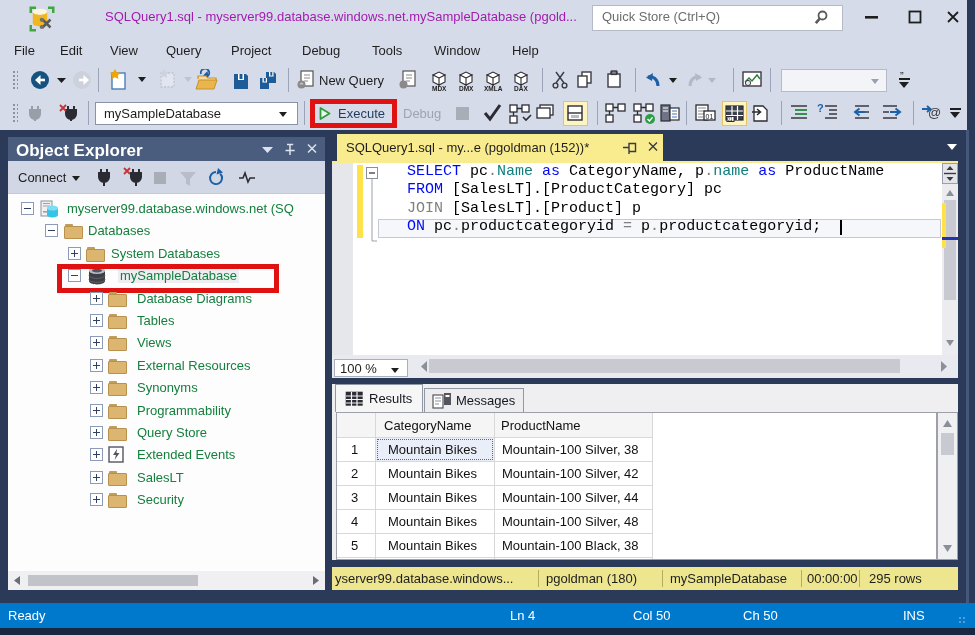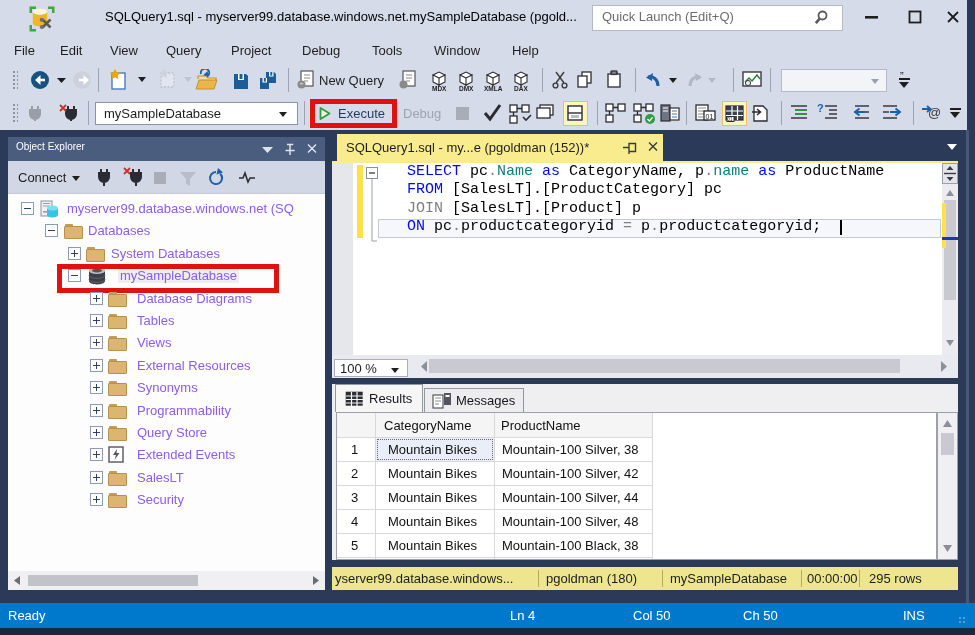--- a/index.html
+++ b/index.html
@@ -1,42 +1,42 @@
 <!DOCTYPE html>
 <html><head>
 <meta charset="utf-8">
 <style>
 * { margin:0; padding:0; box-sizing:border-box; }
 html,body { width:975px; height:635px; overflow:hidden; }
 body { font-family:"Liberation Sans", sans-serif; position:relative; background:#2B3A59; }
 .abs { position:absolute; }
 #titlebar { left:0; top:0; width:975px; height:33px; background:#D6DBE9; }
-#title-text { left:105px; top:9px; font-size:13px; color:#000000; }
+#title-text { left:105px; top:9px; font-size:13px; color:#a21caf; }
 #qlbox { left:592px; top:5px; width:251px; height:26px; background:#fff; border:1px solid #B6BAC6; }
 #qltext { left:602px; top:9px; font-size:13px; color:#6d6d6d; }
 #menubar { left:0; top:33px; width:975px; height:31px; background:#D6DBE9; font-size:13px; color:#1e1e1e; }
 #menubar span { position:absolute; top:10px; }
 #tb1 { left:0; top:64px; width:975px; height:32px; background:#D6DBE9; }
 #tb2 { left:0; top:96px; width:975px; height:34px; background:#D6DBE9; }
 .tsep { position:absolute; width:1px; background:#9CA3B8; }
 .grip { position:absolute; width:6px; background-image:radial-gradient(circle, #8C93A9 1px, transparent 1.3px); background-size:4px 4px; }
 .combo { position:absolute; background:#fff; border:1px solid #8A92A8; }
 .dna { position:absolute; width:0; height:0; border-left:4px solid transparent; border-right:4px solid transparent; border-top:5px solid #1e1e1e; }
 .hlbtn { position:absolute; background:#FDF4BF; border:1px solid #E5C365; }
 #execbox { left:310px; top:99px; width:87px; height:29px; border:5px solid #E01111; }
 #exectext { left:338px; top:106px; font-size:13px; color:#1F3C5F; }
 #debugtext { left:403px; top:106px; font-size:13px; color:#9FA4B0; }
 #main { left:0; top:130px; width:975px; height:473px; background:#2B3A59; }
 #oe { left:8px; top:7px; width:317px; height:453px; }
 #oecap { left:0; top:0; width:317px; height:24px; background:#4A5D7E; }
-#oecap .t { position:absolute; left:8px; top:4px; font-size:10px; color:#fff; }
+#oecap .t { position:absolute; left:8px; top:4px; font-size:17px; color:#fff;font-weight:bold; }
 #oebody { left:0; top:24px; width:317px; height:429px; background:#FDFDFE; }
 #oetools { left:0; top:0; width:317px; height:33px; background:#D2D7E5; border-bottom:1px solid #C3C9DA; }
 #oetools .t { position:absolute; left:10px; top:9px; font-size:13px; color:#1e1e1e; }
-#tree { left:0; top:34px; width:317px; height:365px; font-size:13px; color:#8b5cf6; }
+#tree { left:0; top:34px; width:317px; height:365px; font-size:13px; color:#15803d; }
 .trow { position:absolute; height:22px; white-space:nowrap; }
 .trow .txt { position:absolute; top:3px; }
 .pm { position:absolute; top:4px; width:13px; height:13px; background:#fff; border:1px solid #8C9CB6; }
 .pm:before { content:""; position:absolute; left:2px; top:5px; width:7px; height:1px; background:#33415E; }
 .pm.plus:after { content:""; position:absolute; left:5px; top:2px; width:1px; height:7px; background:#33415E; }
 .folder { position:absolute; top:4px; width:17px; height:14px; }
 .folder:before { content:""; position:absolute; left:1px; top:0; width:8px; height:4px; background:#C29D57; border-radius:1px 1px 0 0; }
 .folder:after { content:""; position:absolute; left:0; top:2px; width:17px; height:11px; background:#DCB671; border:1px solid #B8914E; border-radius:1px; }
 #redbox-tree { left:49px; top:69px; width:222px; height:29px; border:5px solid #E01111; }
 #oehscroll { left:0; top:410px; width:317px; height:19px; background:#F0F0F2; }
@@ -76,21 +76,21 @@
     <path d="M26.5 1.5 v6.5 h-2.5 v-4 h-4 v-2.5 z" fill="#3FA73F"></path>
     <path d="M1.5 26.5 v-6.5 h2.5 v4 h4 v2.5 z" fill="#3FA73F"></path>
     <ellipse cx="12" cy="6.8" rx="7.2" ry="3.1" fill="#FDF4DC"></ellipse>
     <path d="M4.8 6.8 v11.5 c0 1.7 3.2 3.1 7.2 3.1 s7.2-1.4 7.2-3.1 V6.8 c0 1.7-3.2 3.1-7.2 3.1 S4.8 8.5 4.8 6.8 z" fill="#F0B71F"></path>
     <path d="M14.5 14.5 l8 8 m-8 0 l8-8" stroke="#5a5a5a" stroke-width="2.5" fill="none"></path>
     <circle cx="13.8" cy="14.8" r="2.1" fill="#707070"></circle>
     <circle cx="13.8" cy="22" r="2.1" fill="#707070"></circle>
   </svg>
   <span id="title-text" class="abs">SQLQuery1.sql - myserver99.database.windows.net.mySampleDatabase (pgold...</span>
   <div id="qlbox" class="abs"></div>
-  <span id="qltext" class="abs">Quick Launch (Edit+Q)</span>
+  <span id="qltext" class="abs">Quick Store (Ctrl+Q)</span>
   <svg class="abs" style="left:812px;top:9px" width="18" height="18" viewBox="0 0 18 18">
     <circle cx="10.5" cy="6.5" r="4" fill="none" stroke="#5a5a5a" stroke-width="1.8"></circle>
     <path d="M7.5 9.8 L3.8 14.2" stroke="#5a5a5a" stroke-width="2.6"></path>
   </svg>
   <svg class="abs" style="left:863px;top:8px" width="110" height="18" viewBox="0 0 110 18">
     <rect x="2" y="8" width="13" height="2.6" fill="#1e1e1e"></rect>
     <rect x="46.5" y="3.5" width="11" height="11" fill="none" stroke="#1e1e1e" stroke-width="1.8"></rect>
     <path d="M85 4 l10 10 m0 -10 l-10 10" stroke="#1e1e1e" stroke-width="1.8"></path>
   </svg>
 </div>

